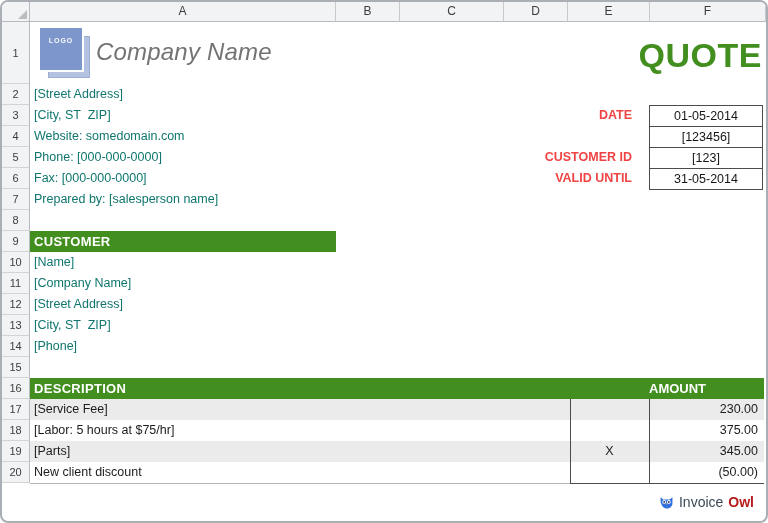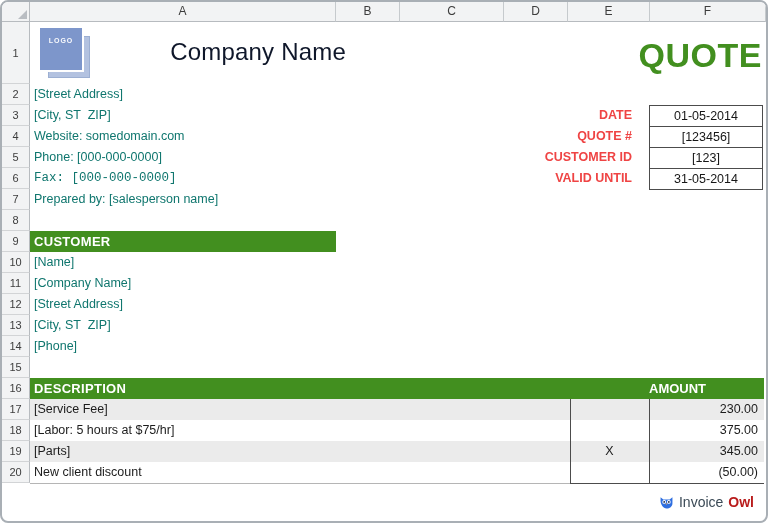--- a/index.html
+++ b/index.html
@@ -34,21 +34,21 @@
     display:flex; align-items:center; justify-content:center;
   }
   
   .sheet { position:absolute; left:28px; top:20px; width:736px; height:461px; background:#fff; }
   .abs { position:absolute; }
   .cell { white-space:pre; font-size:12.5px; line-height:20px; color:#0f766e; }
   .band { background:var(--green); color:#fff; font-weight:bold; }
   .logo-back { background:#b3c2e0; border:1px solid #9cafd2; }
   .logo-front { background:#7d96cb; box-shadow:0 0 0 2px #fff; display:flex; align-items:flex-start; justify-content:center; }
   .logo-front span { color:#fff; font-size:7px; font-weight:bold; letter-spacing:1px; margin-top:9px; opacity:.95; }
-  .company-name { font-size:24px; color:#0f172a; text-align:right; letter-spacing:.2px; }
+  .company-name { font-size:24px; color:#737373; text-align:left; letter-spacing:.2px;font-style:italic; }
   .quote-title { font-size:34px; font-weight:bold; color:var(--green); text-align:right; letter-spacing:.5px; }
   .meta-label { font-size:12.5px; font-weight:bold; color:#ef4444; text-align:right; line-height:21px; white-space:pre; }
   .meta-box { border:1px solid #4c4c4c; display:flex; flex-direction:column; background:#fff; }
   .meta-box .mv { flex:1; text-align:center; font-size:12.5px; line-height:20px; color:#161616; }
   .meta-box .mv + .mv { border-top:1px solid #4c4c4c; }
   .sec-title { font-size:13px; line-height:21px; padding-left:4px; letter-spacing:.3px; }
   .item-row { font-size:12.5px; line-height:21px; }
   .item-desc { position:absolute; left:4px; top:0; white-space:pre; }
   .item-taxed { position:absolute; left:540px; width:79px; top:0; text-align:center; }
   .item-amt { position:absolute; left:619px; width:114px; top:0; text-align:right; padding-right:5px; }
@@ -104,25 +104,24 @@
     <div class="abs logo-front" style="left:10px;top:6px;width:42px;height:42px;">
       <span>LOGO</span>
     </div>
     <div class="abs company-name" style="left:66px;top:16px;width:250px;">Company Name</div>
     <div class="abs quote-title" style="right:4px;top:14px;width:220px;">QUOTE</div>
 
     <div class="abs cell" style="left:4px;top:62px;">[Street Address]</div>
     <div class="abs cell" style="left:4px;top:83px;">[City, ST  ZIP]</div>
     <div class="abs cell" style="left:4px;top:104px;">Website: somedomain.com</div>
     <div class="abs cell" style="left:4px;top:125px;">Phone: [000-000-0000]</div>
-    <div class="abs cell" style="left:4px;top:146px;font-family:Liberation Mono, monospace;">Fax: [000-000-0000]</div>
+    <div class="abs cell" style="left:4px;top:146px;">Fax: [000-000-0000]</div>
     <div class="abs cell" style="left:4px;top:167px;">Prepared by: [salesperson name]</div>
 
     <div class="abs meta-label" style="left:440px;top:83px;width:162px;">DATE</div>
-    <div class="abs meta-label" style="left:440px;top:104px;width:162px;">QUOTE #</div>
     <div class="abs meta-label" style="left:440px;top:125px;width:162px;">CUSTOMER ID</div>
     <div class="abs meta-label" style="left:440px;top:146px;width:162px;">VALID UNTIL</div>
 
     <div class="abs meta-box" style="left:619px;top:83px;width:114px;height:85px;">
       <div class="mv">01-05-2014</div>
       <div class="mv">[123456]</div>
       <div class="mv">[123]</div>
       <div class="mv">31-05-2014</div>
     </div>
 

